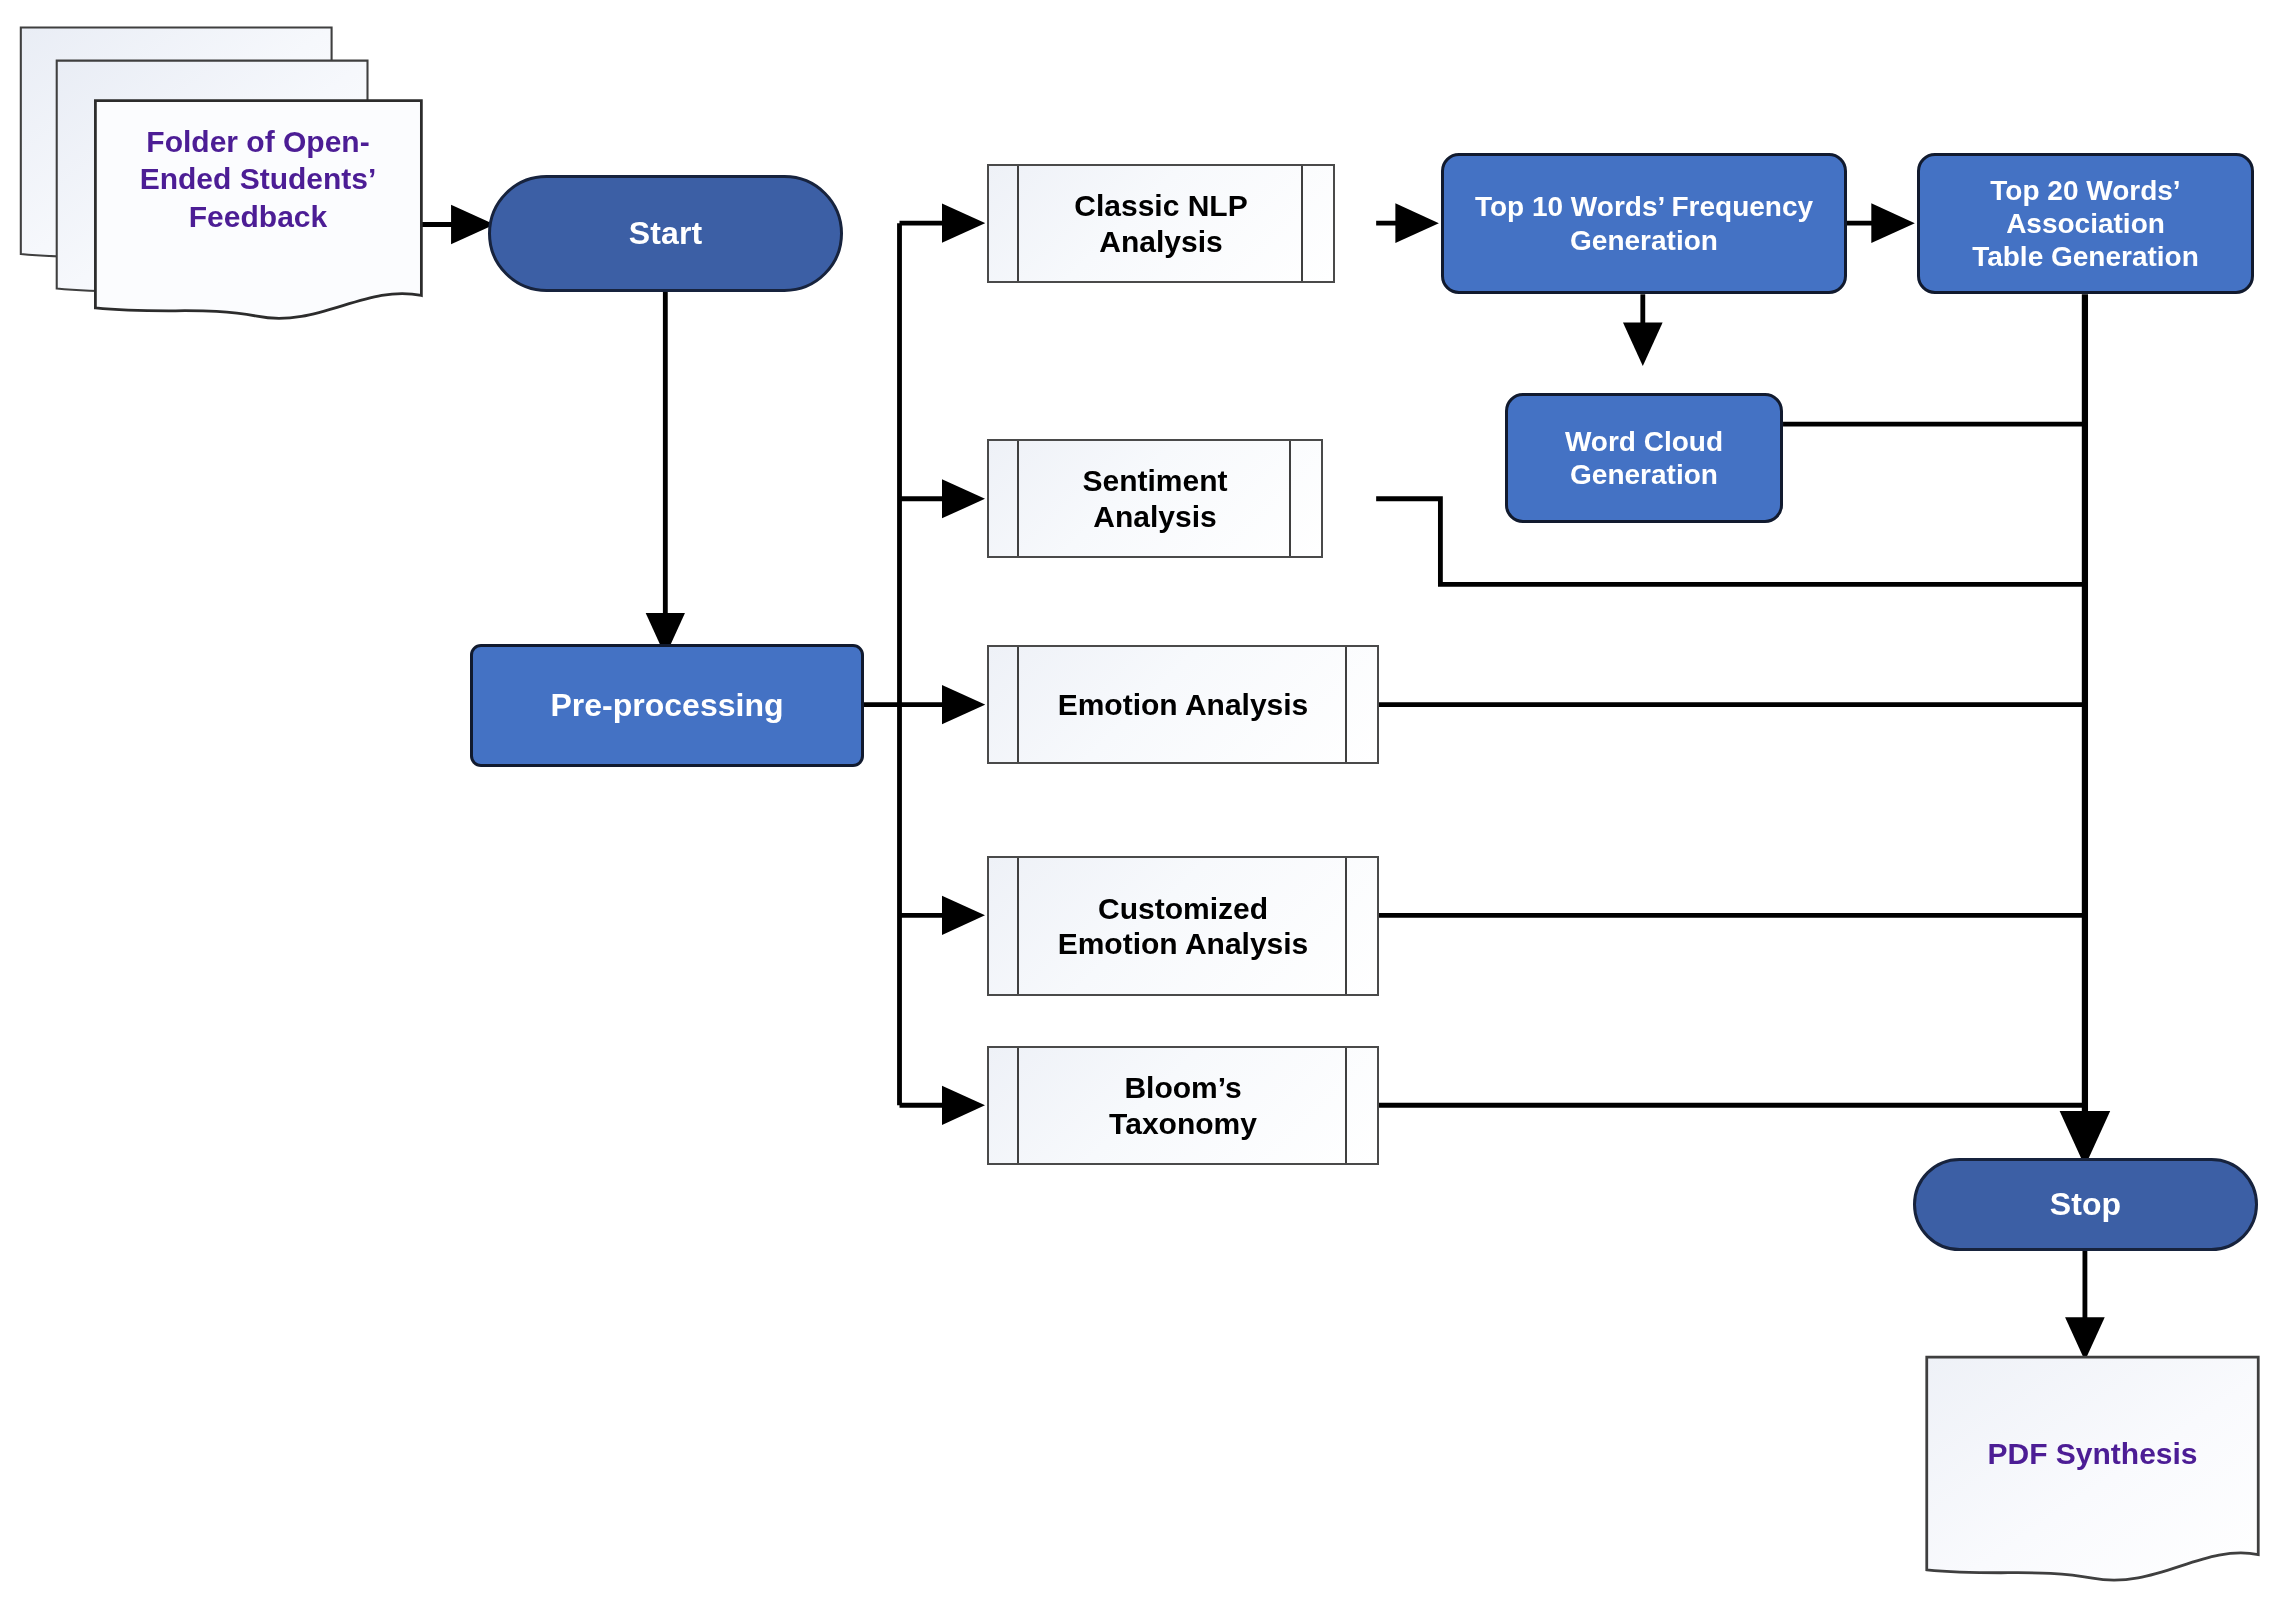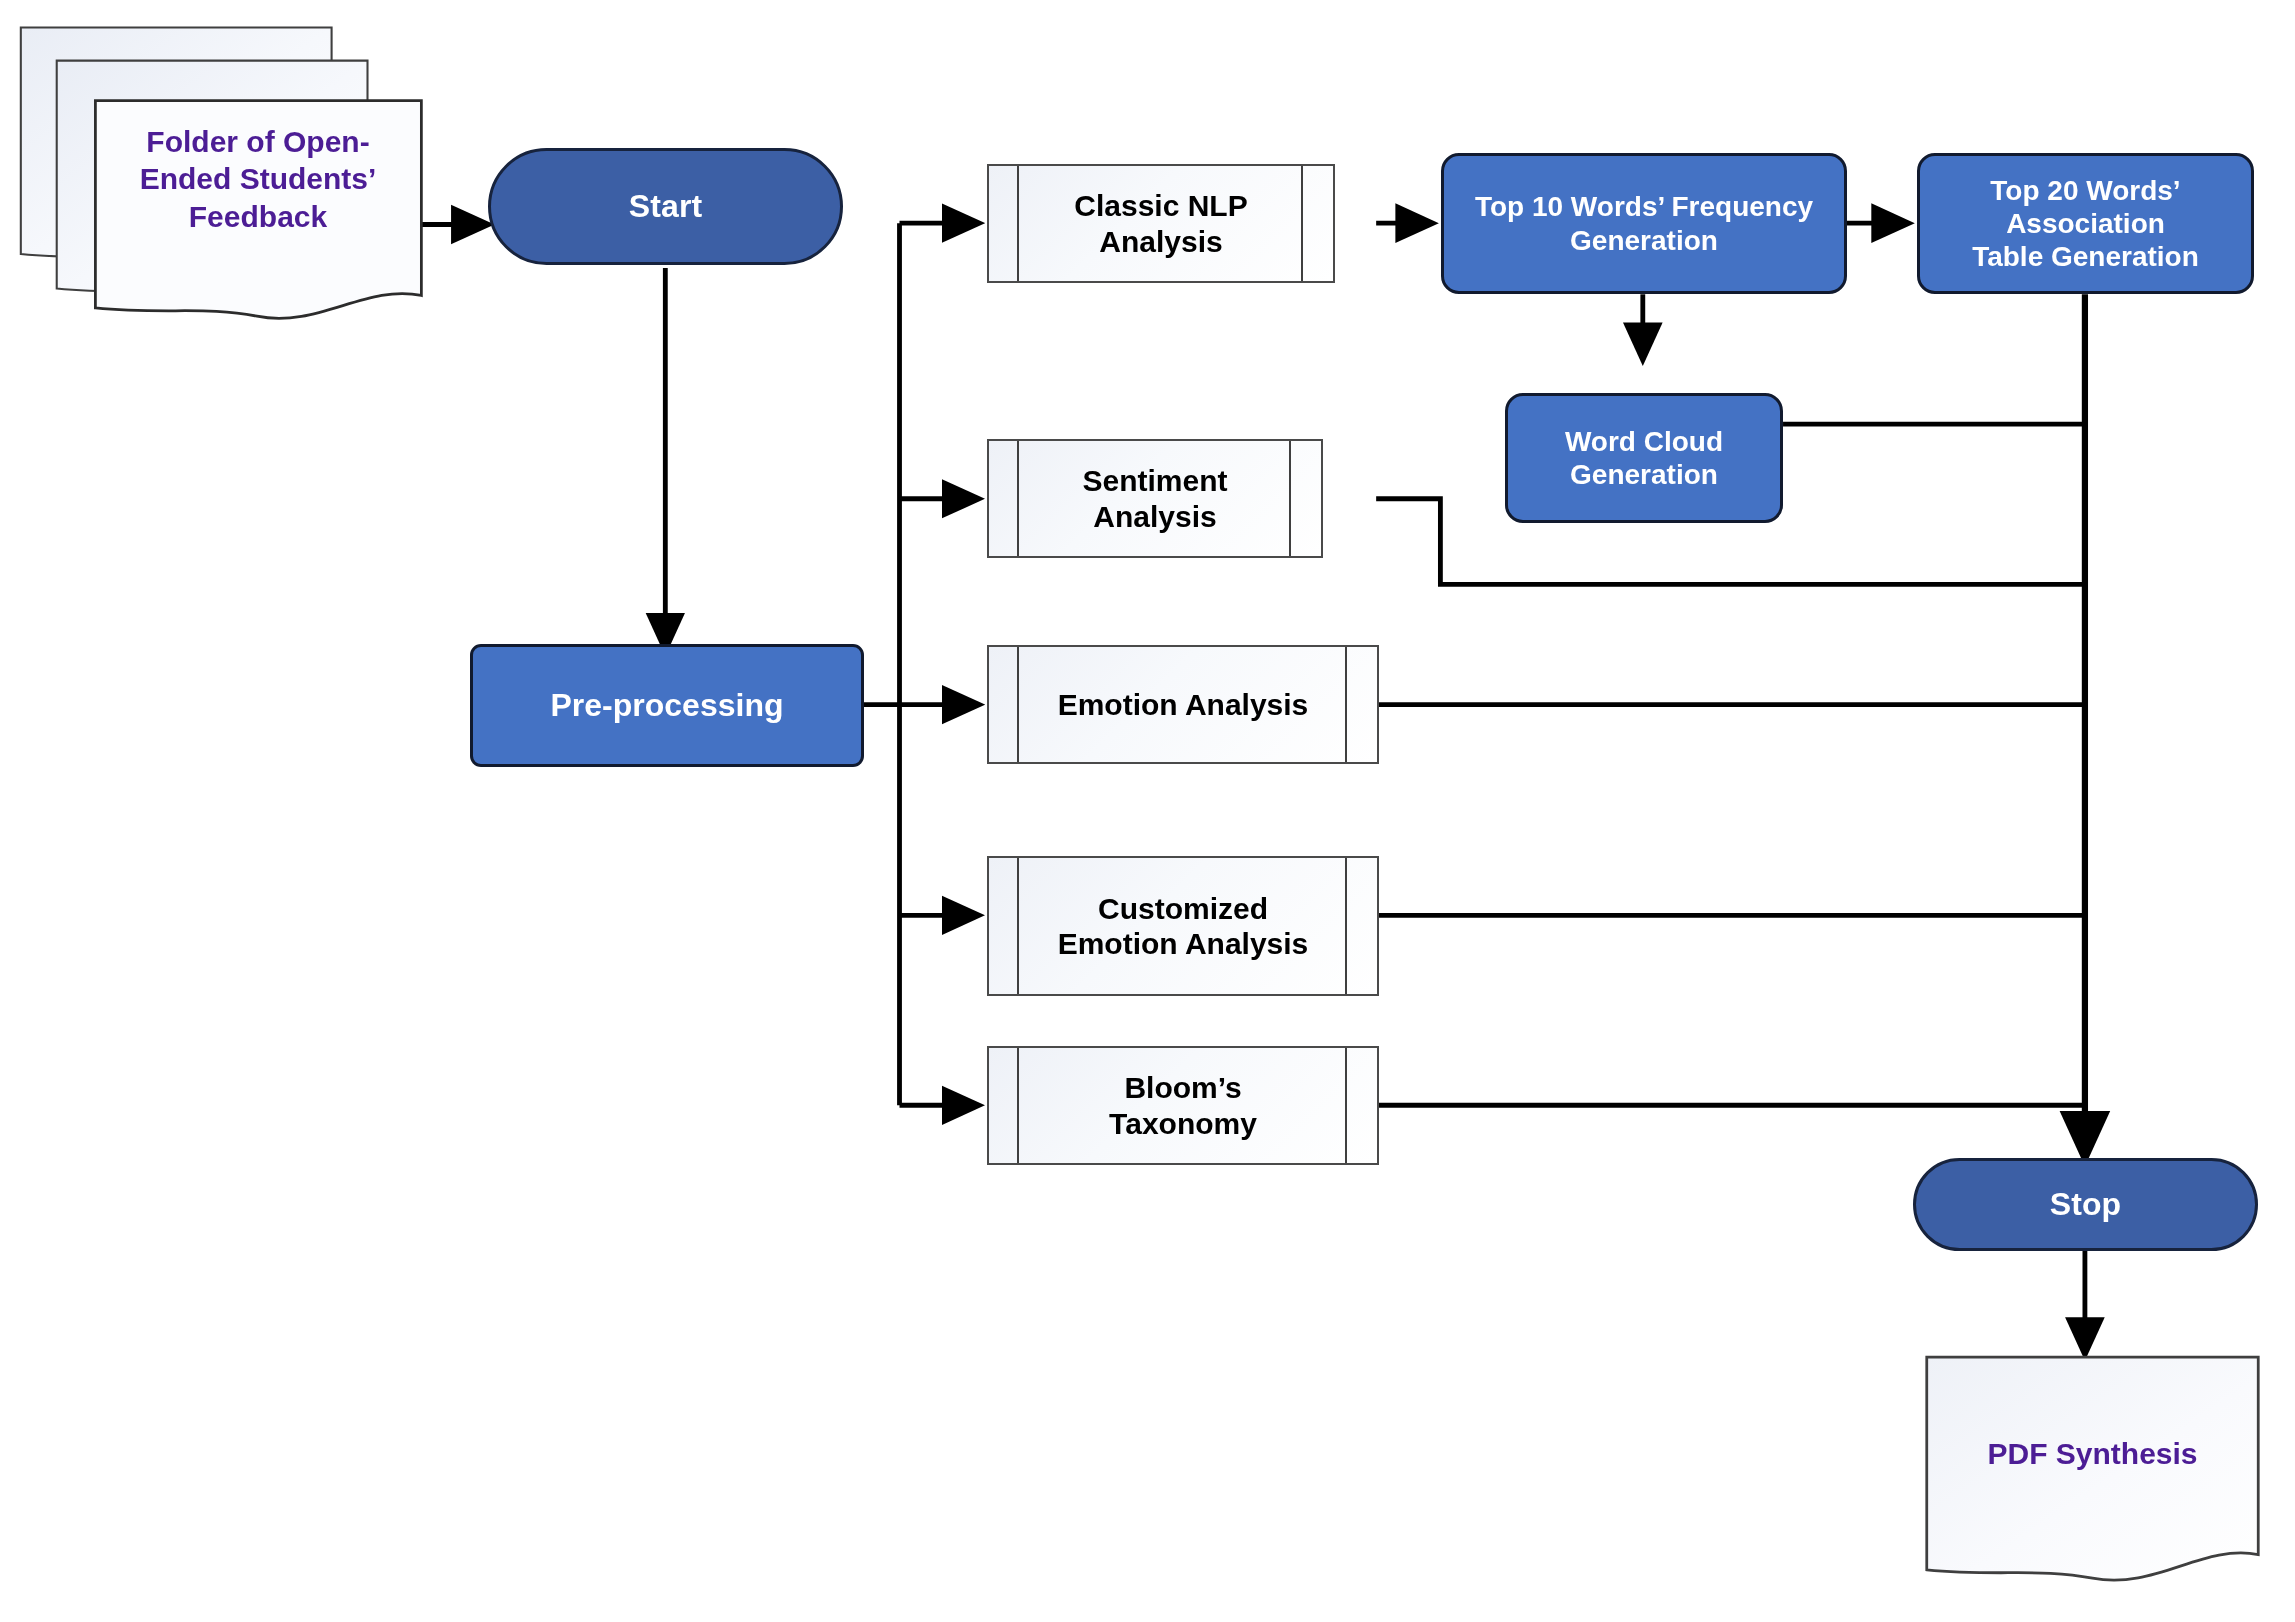--- a/index.html
+++ b/index.html
@@ -162,21 +162,21 @@
 
       <path d="M72,60 L522,60 L522,380 C452,360 382,420 302,402 C232,387 172,400 72,390 Z" fill="url(#gdoc)" stroke="#3f3f3f" stroke-width="3"></path>
 
       <path d="M128,118 L600,118 L600,400 C520,383 450,448 362,430 C288,415 228,428 128,418 Z" fill="#fbfcfe" stroke="#2c2c2c" stroke-width="4"></path>
     </svg>
     <div class="dtext" style="top:104px; left:88px; width:326px;">Folder of Open-
 Ended Students’
 Feedback</div>
   </div>
 
-  <div class="node terminator" style="left:488px; top:148px; width:355px; height:117px;">
+  <div class="node terminator" style="left:488px; top:175px; width:355px; height:117px;">
     <span class="lbl">Start</span>
   </div>
 
   <div class="node bluebox light" style="left:470px; top:644px; width:394px; height:123px; border-radius:11px; font-size:32px;">
     <span class="lbl">Pre-processing</span>
   </div>
 
   <div class="node subproc" style="left:987px; top:164px; width:348px; height:119px; position:absolute;">
     <span class="bar l"></span>
     <span class="bar r"></span>

